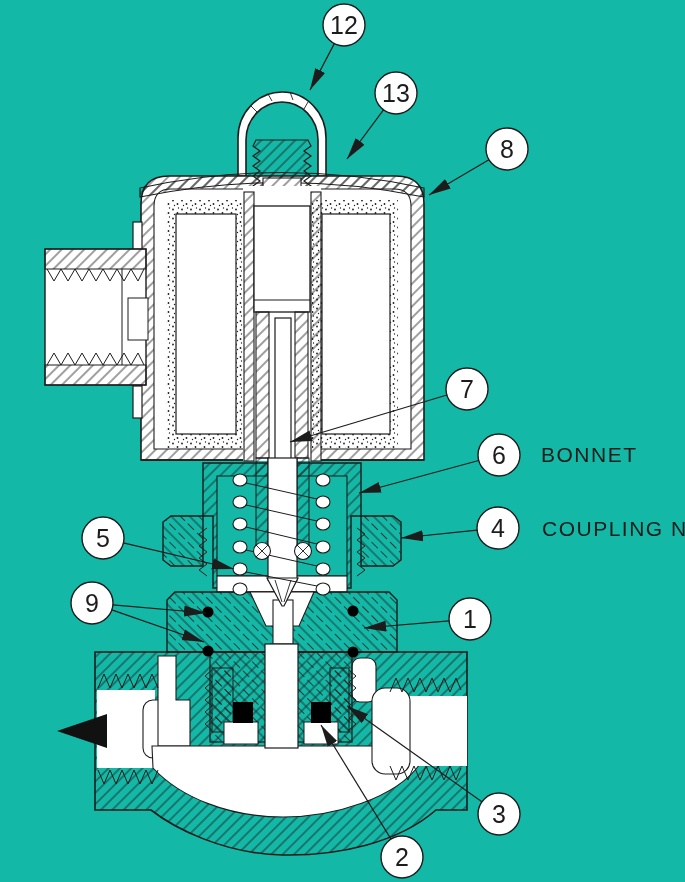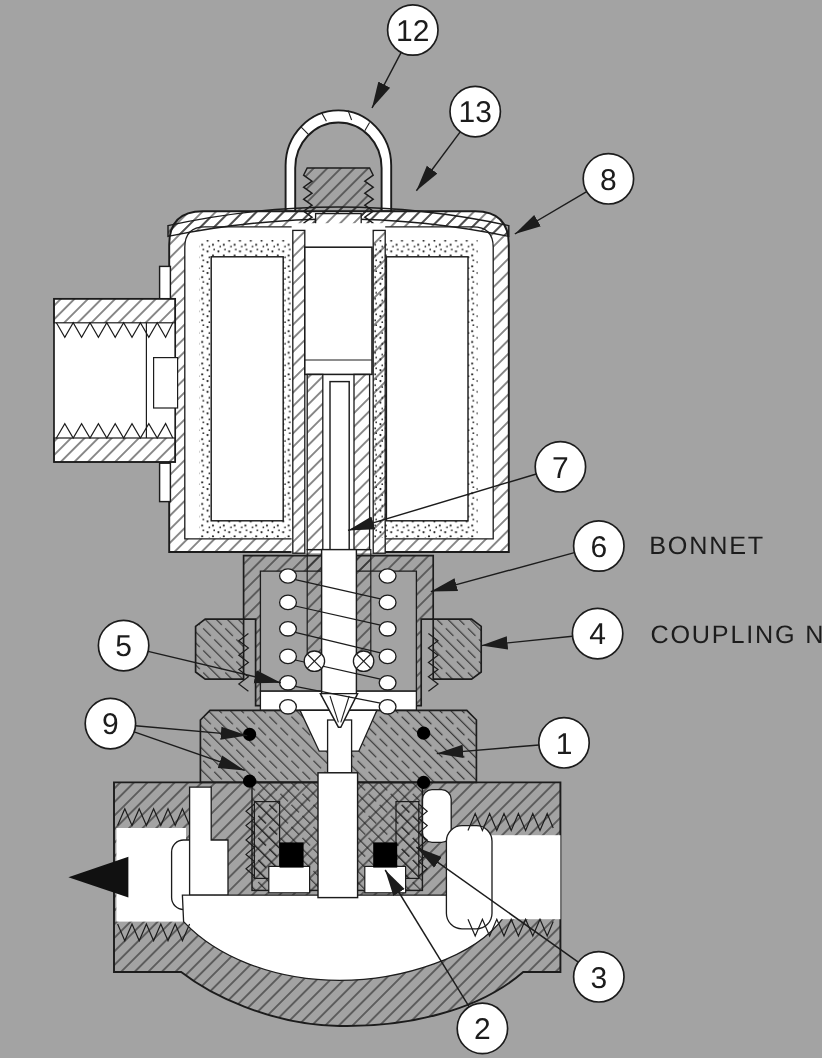--- a/index.html
+++ b/index.html
@@ -1,16 +1,16 @@
 <!DOCTYPE html>
 <html><head>
 <meta charset="utf-8">
 <style>
   html,body{margin:0;padding:0;background:#ffffff;}
-  .page{width:685px;height:882px;background:#a3a3a3;position:relative;overflow:hidden;
+  .page{width:685px;height:882px;background:#14b8a6;position:relative;overflow:hidden;
         font-family:"Liberation Sans", sans-serif;}
   svg{display:block;}
   .callout-num{font-family:"Liberation Sans",sans-serif;font-size:25px;fill:#1c1c1c;}
   .part-label{font-family:"Liberation Sans",sans-serif;font-size:21px;letter-spacing:1.5px;fill:#1c1c1c;}
 </style>
 </head>
 <body>
 
 <div class="page">
 <svg width="685" height="882" viewBox="0 0 685 882" xmlns="http://www.w3.org/2000/svg">

